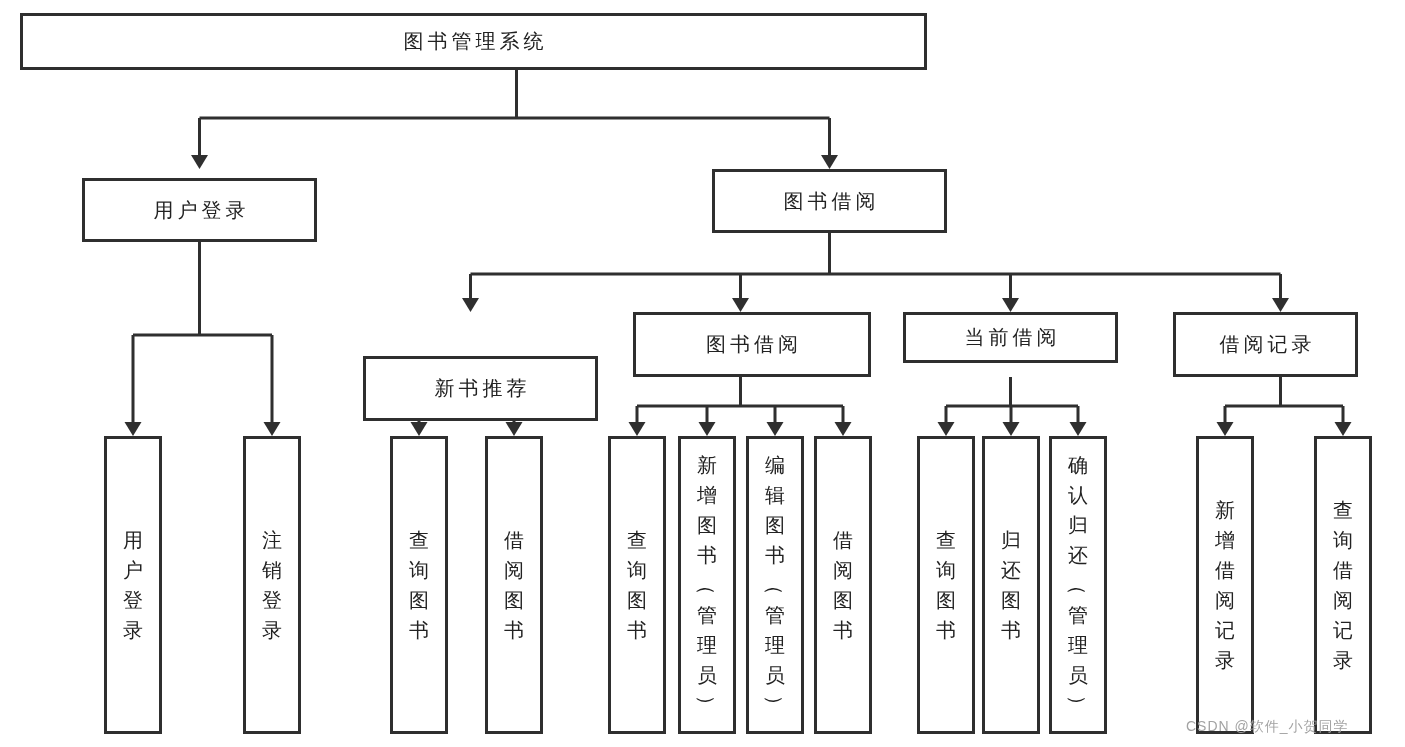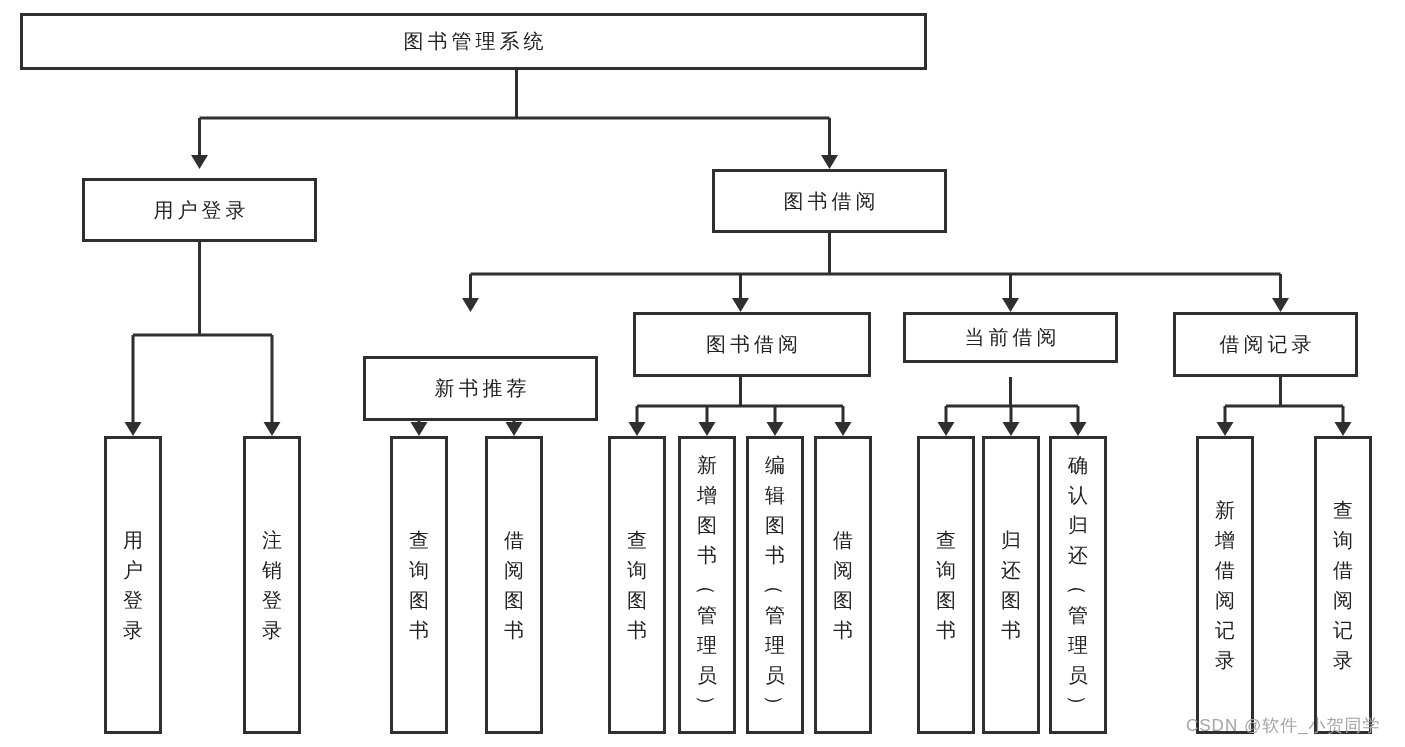--- a/index.html
+++ b/index.html
@@ -20,21 +20,21 @@
     font-size:20px;letter-spacing:4px;padding-left:4px;white-space:nowrap;
   }
   .vtext{
     display:flex;flex-direction:column;align-items:center;gap:10px;
     font-size:20px;line-height:1;color:var(--text,#222);
   }
   .vtext span{display:block;}
   .vtext span.rot{transform:rotate(90deg);}
   .watermark{
     position:absolute;left:1186px;top:716px;z-index:5;
-    font-size:17px;line-height:20px;letter-spacing:1px;white-space:nowrap;
+    font-size:14px;line-height:20px;letter-spacing:1px;white-space:nowrap;
     color:var(--watermark,#a3a3a3);
   }
 </style>
 </head>
 <body>
 
 <div class="stage">
 
   <svg class="connectors" width="1405" height="747" viewBox="0 0 1405 747">
     <g>

